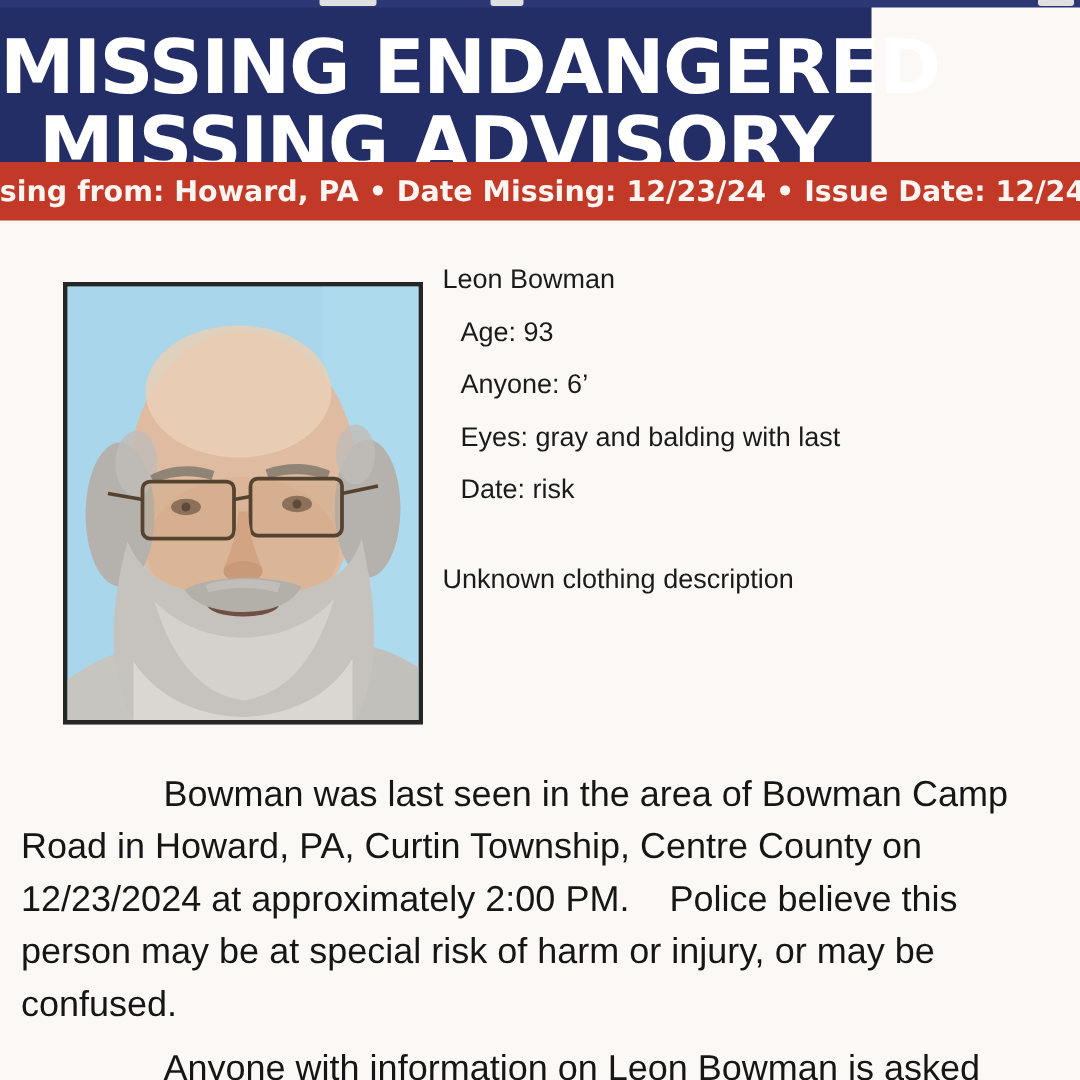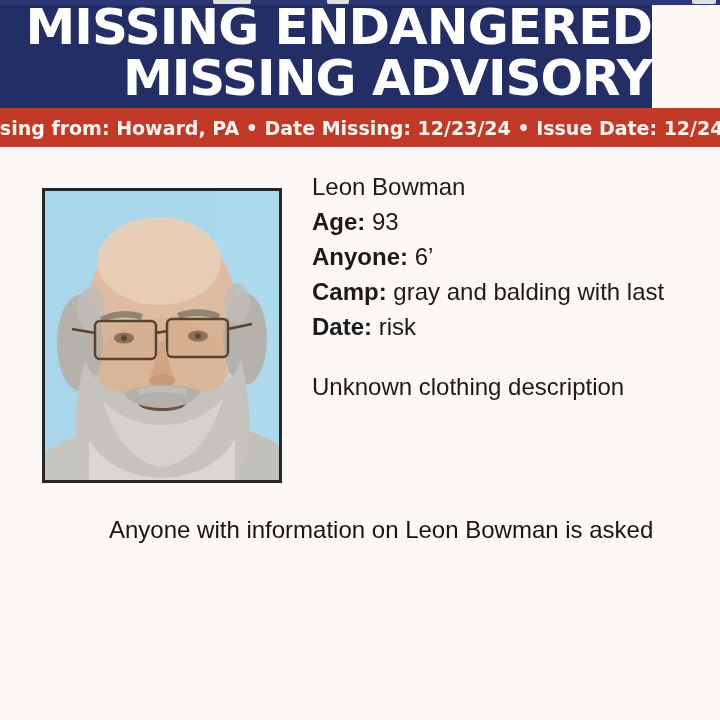--- a/index.html
+++ b/index.html
@@ -11,25 +11,25 @@
     width: 720px;
     height: 720px;
     background: #fbf8f6;
     overflow: hidden;
   }
 
   
   .header-banner {
     position: absolute;
     top: 0; left: 0;
-    width: 652px;
+    width: 581px;
     height: 108px;
     background: #232d66;
-    text-align: right;
-    padding-top: 2px;
+    text-align: center;
+    padding-top: 20px;
   }
   .header-banner .title-line {
     font-family: "DejaVu Sans", sans-serif;
     font-weight: 800;
     font-size: 50px;
     line-height: 51px;
     color: #ffffff;
     letter-spacing: -1px;
     white-space: nowrap;
   }
@@ -73,32 +73,32 @@
     left: 42px; top: 188px;
     width: 240px; height: 295px;
     border: 3px solid #262626;
     background: #a9d6ea;
   }
   .photo-frame svg { display: block; width: 100%; height: 100%; }
 
   
   .details {
     position: absolute;
-    left: 312px; top: 169px;
+    left: 295px; top: 169px;
     width: 358px;
     color: #1b1b1b;
-    font-size: 24px;
+    font-size: 18px;
     line-height: 35px;
   }
   .person-name { font-weight: 400; }
   .detail-row {
     padding-left: 62px;
     text-indent: -62px;
   }
-  .detail-label { font-weight: 700; }
+  .detail-label { font-weight: 400; margin-left: 12px; }
   .clothing-note { margin-top: 25px; }
 
   
   .body-text {
     position: absolute;
     left: 14px; top: 512px;
     width: 692px;
     color: #161616;
     font-size: 24px;
     line-height: 35px;
@@ -199,28 +199,29 @@
 
     <div class="detail-row">
       <span class="detail-label">Age:</span>
       <span class="detail-value">93</span>
     </div>
     <div class="detail-row">
       <span class="detail-label">Anyone:</span>
       <span class="detail-value">6’</span>
     </div>
     <div class="detail-row">
-      <span class="detail-label">Camp:</span>
+      <span class="detail-label">Eyes:</span>
       <span class="detail-value">gray and balding with last</span>
     </div>
     <div class="detail-row">
       <span class="detail-label">Date:</span>
       <span class="detail-value">risk</span>
     </div>
 
     <div class="clothing-note">Unknown clothing description</div>
   </div>
 
   <div class="body-text">
+    <p>Bowman was last seen in the area of Bowman Camp Road in Howard, PA, Curtin Township, Centre County on 12/23/2024 at approximately 2:00 PM.    Police believe this person may be at special risk of harm or injury, or may be confused.</p>
     <p>Anyone with information on Leon Bowman is asked</p>
   </div>
 
 </div>
 
 </body></html>

